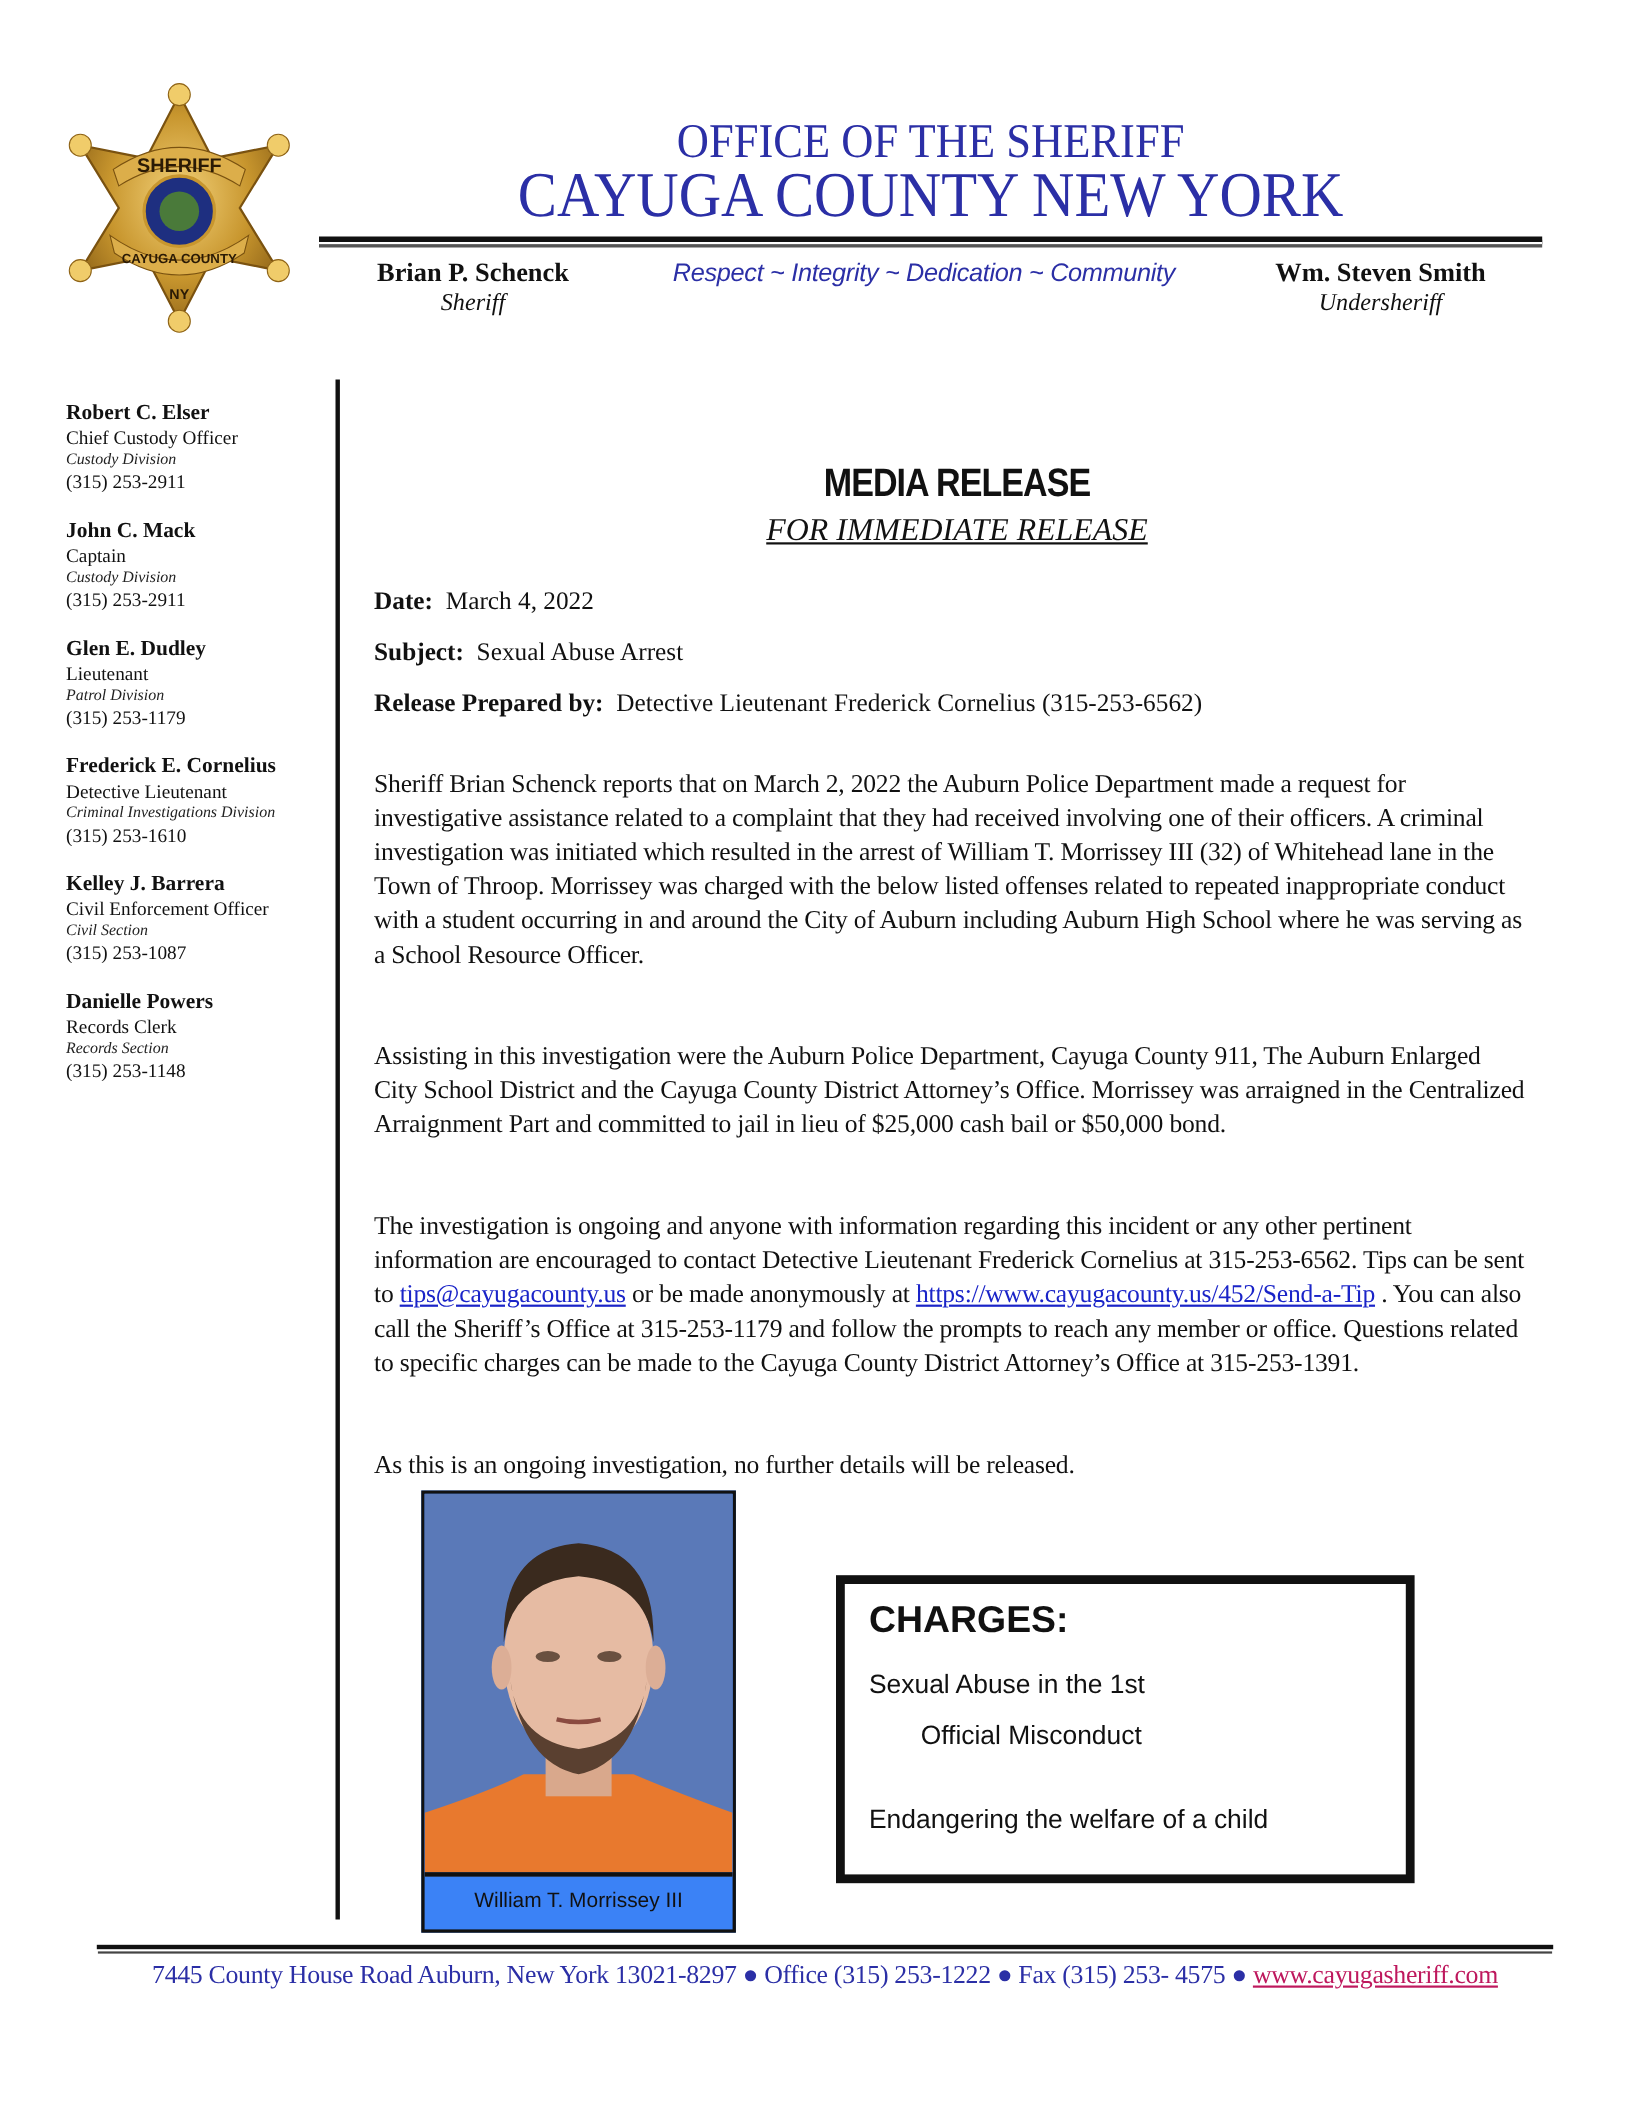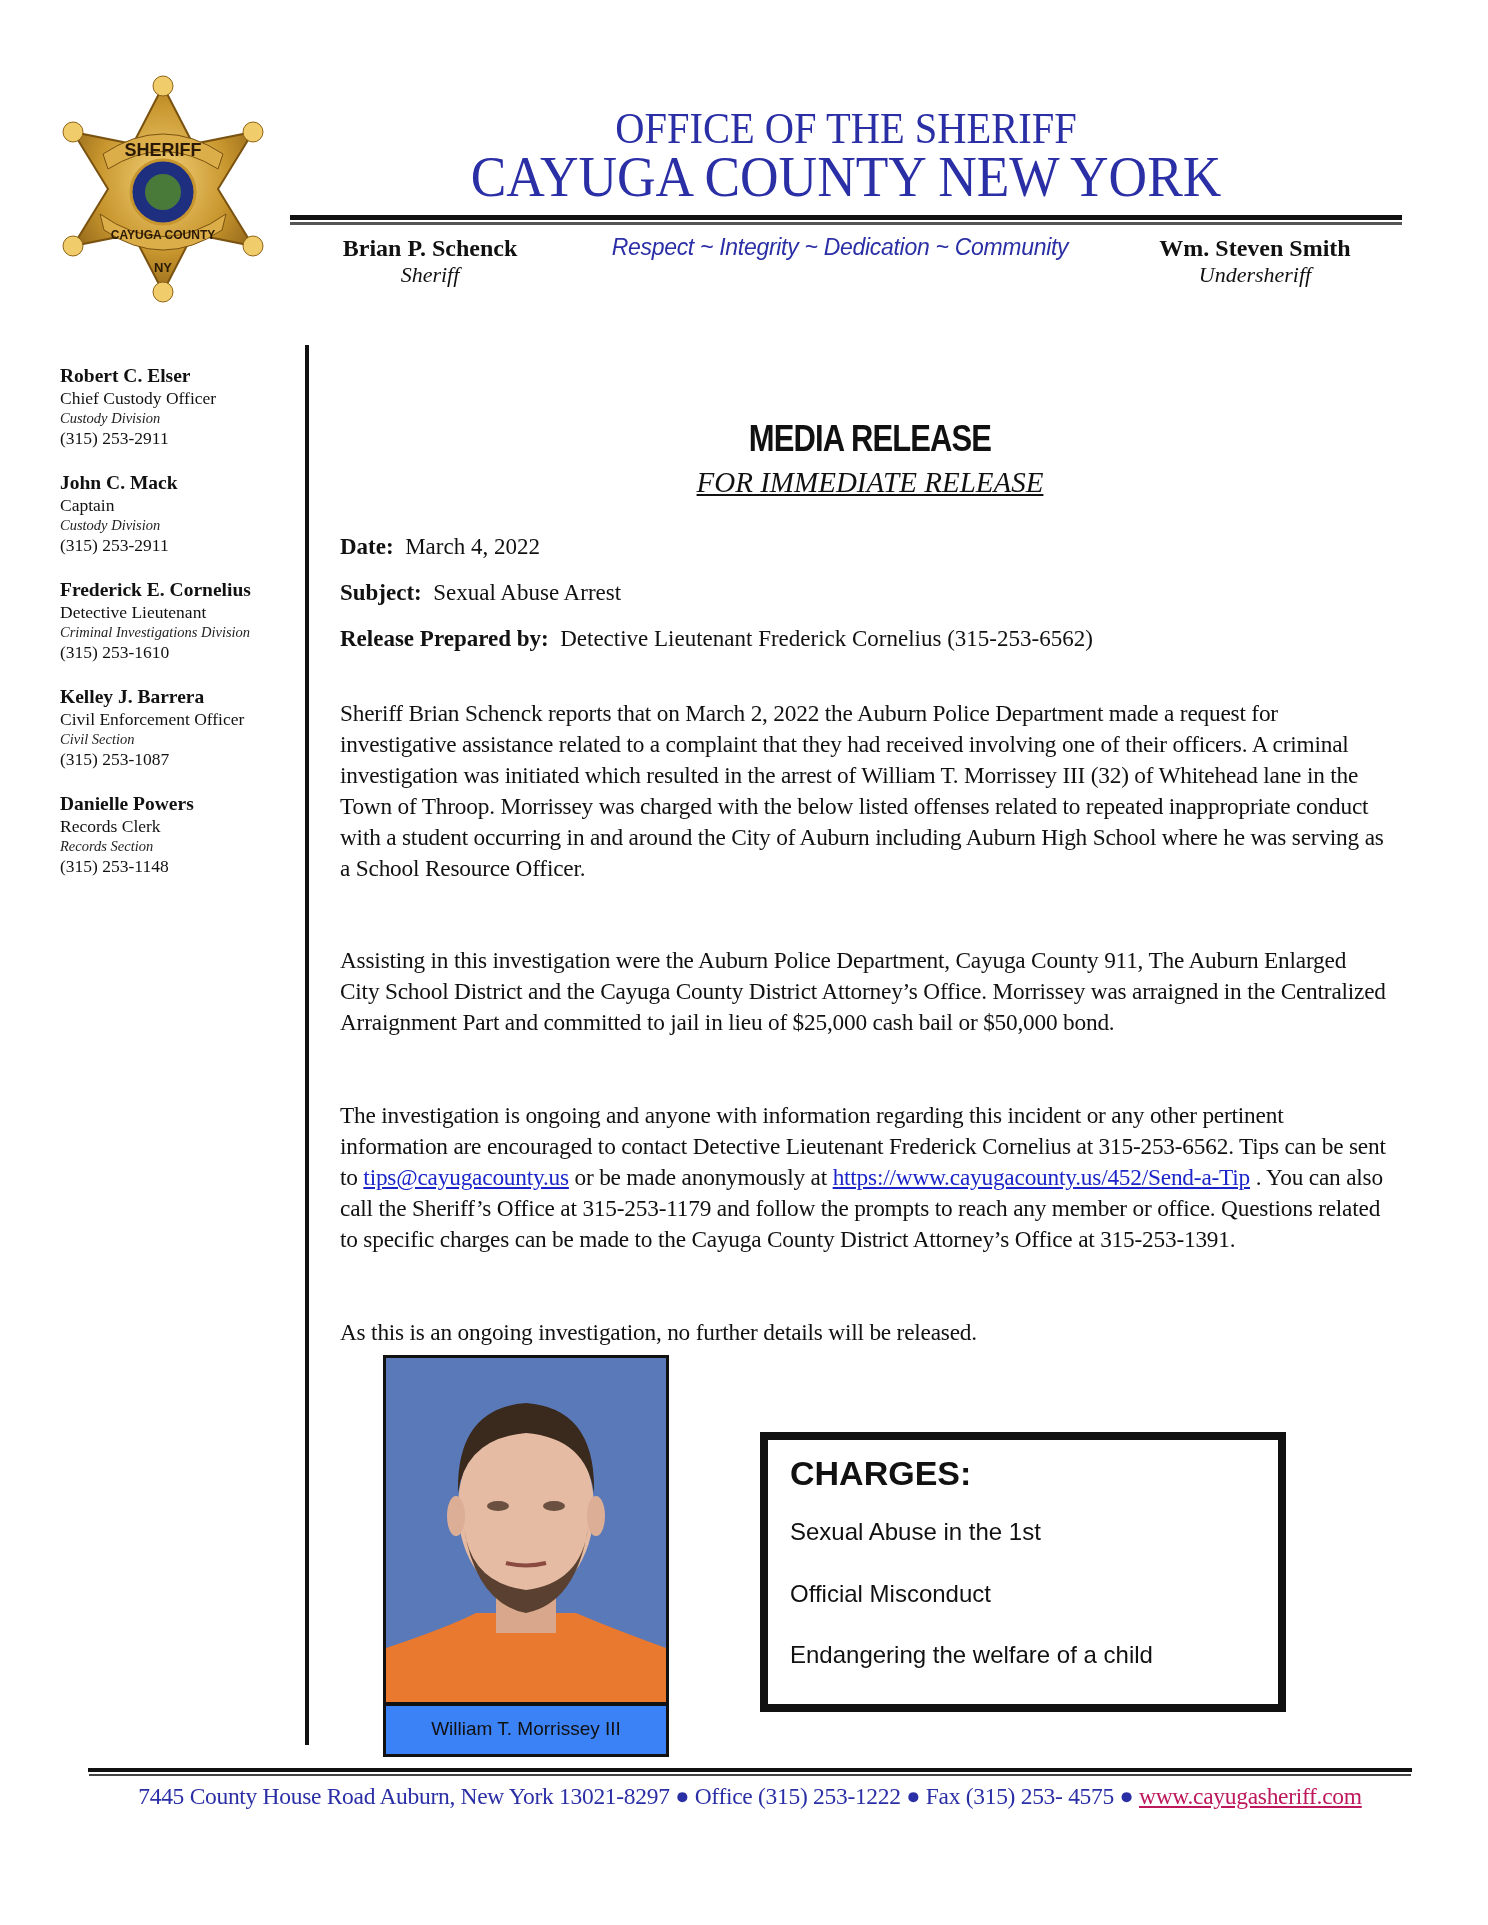--- a/index.html
+++ b/index.html
@@ -50,21 +50,21 @@
   
   #photo-frame { left: 383px; top: 1355px; width: 280px; height: 396px; border: 3px solid #111; background: #3b82f6; }
   #photo { left: 0; top: 0; width: 280px; height: 344px; background: #5a79b8; overflow: hidden; border-bottom: 4px solid #111; }
   #photo-caption { left: 0; top: 348px; width: 280px; height: 48px; line-height: 46px; text-align: center; font-family: "Liberation Sans", sans-serif; font-size: 19px; }
 
   
   #charges { left: 760px; top: 1432px; width: 510px; height: 264px; border: 8px solid #111; background: #fff; font-family: "Liberation Sans", sans-serif; }
   #charges-title { left: 22px; top: 14px; font-weight: bold; font-size: 34px; }
   .charge { left: 22px; font-size: 24px; }
   #charge-0 { top: 78px; }
-  #charge-1 { top: 140px; }
+  #charge-1 { top: 124px; margin-left: 47px; }
   #charge-2 { top: 201px; }
 
   
   #ftr-rule { left: 88px; top: 1768px; width: 1324px; height: 4px; background: #111; box-shadow: 0 5px 0 -1px #444; }
   #footer { left: 88px; top: 1783px; width: 1324px; text-align: center; color: #2b2fa6; font-size: 23.5px; letter-spacing: -0.3px; }
   #footer a { color: #be185d; text-decoration: underline; }
 </style>
 </head>
 <body>
 
@@ -115,20 +115,26 @@
     <div class="d">Custody Division</div>
     <div class="p">(315) 253-2911</div>
   </div>
   <div class="staff">
     <div class="n">John C. Mack</div>
     <div class="r">Captain</div>
     <div class="d">Custody Division</div>
     <div class="p">(315) 253-2911</div>
   </div>
   <div class="staff">
+    <div class="n">Glen E. Dudley</div>
+    <div class="r">Lieutenant</div>
+    <div class="d">Patrol Division</div>
+    <div class="p">(315) 253-1179</div>
+  </div>
+  <div class="staff">
     <div class="n">Frederick E. Cornelius</div>
     <div class="r">Detective Lieutenant</div>
     <div class="d">Criminal Investigations Division</div>
     <div class="p">(315) 253-1610</div>
   </div>
   <div class="staff">
     <div class="n">Kelley J. Barrera</div>
     <div class="r">Civil Enforcement Officer</div>
     <div class="d">Civil Section</div>
     <div class="p">(315) 253-1087</div>

